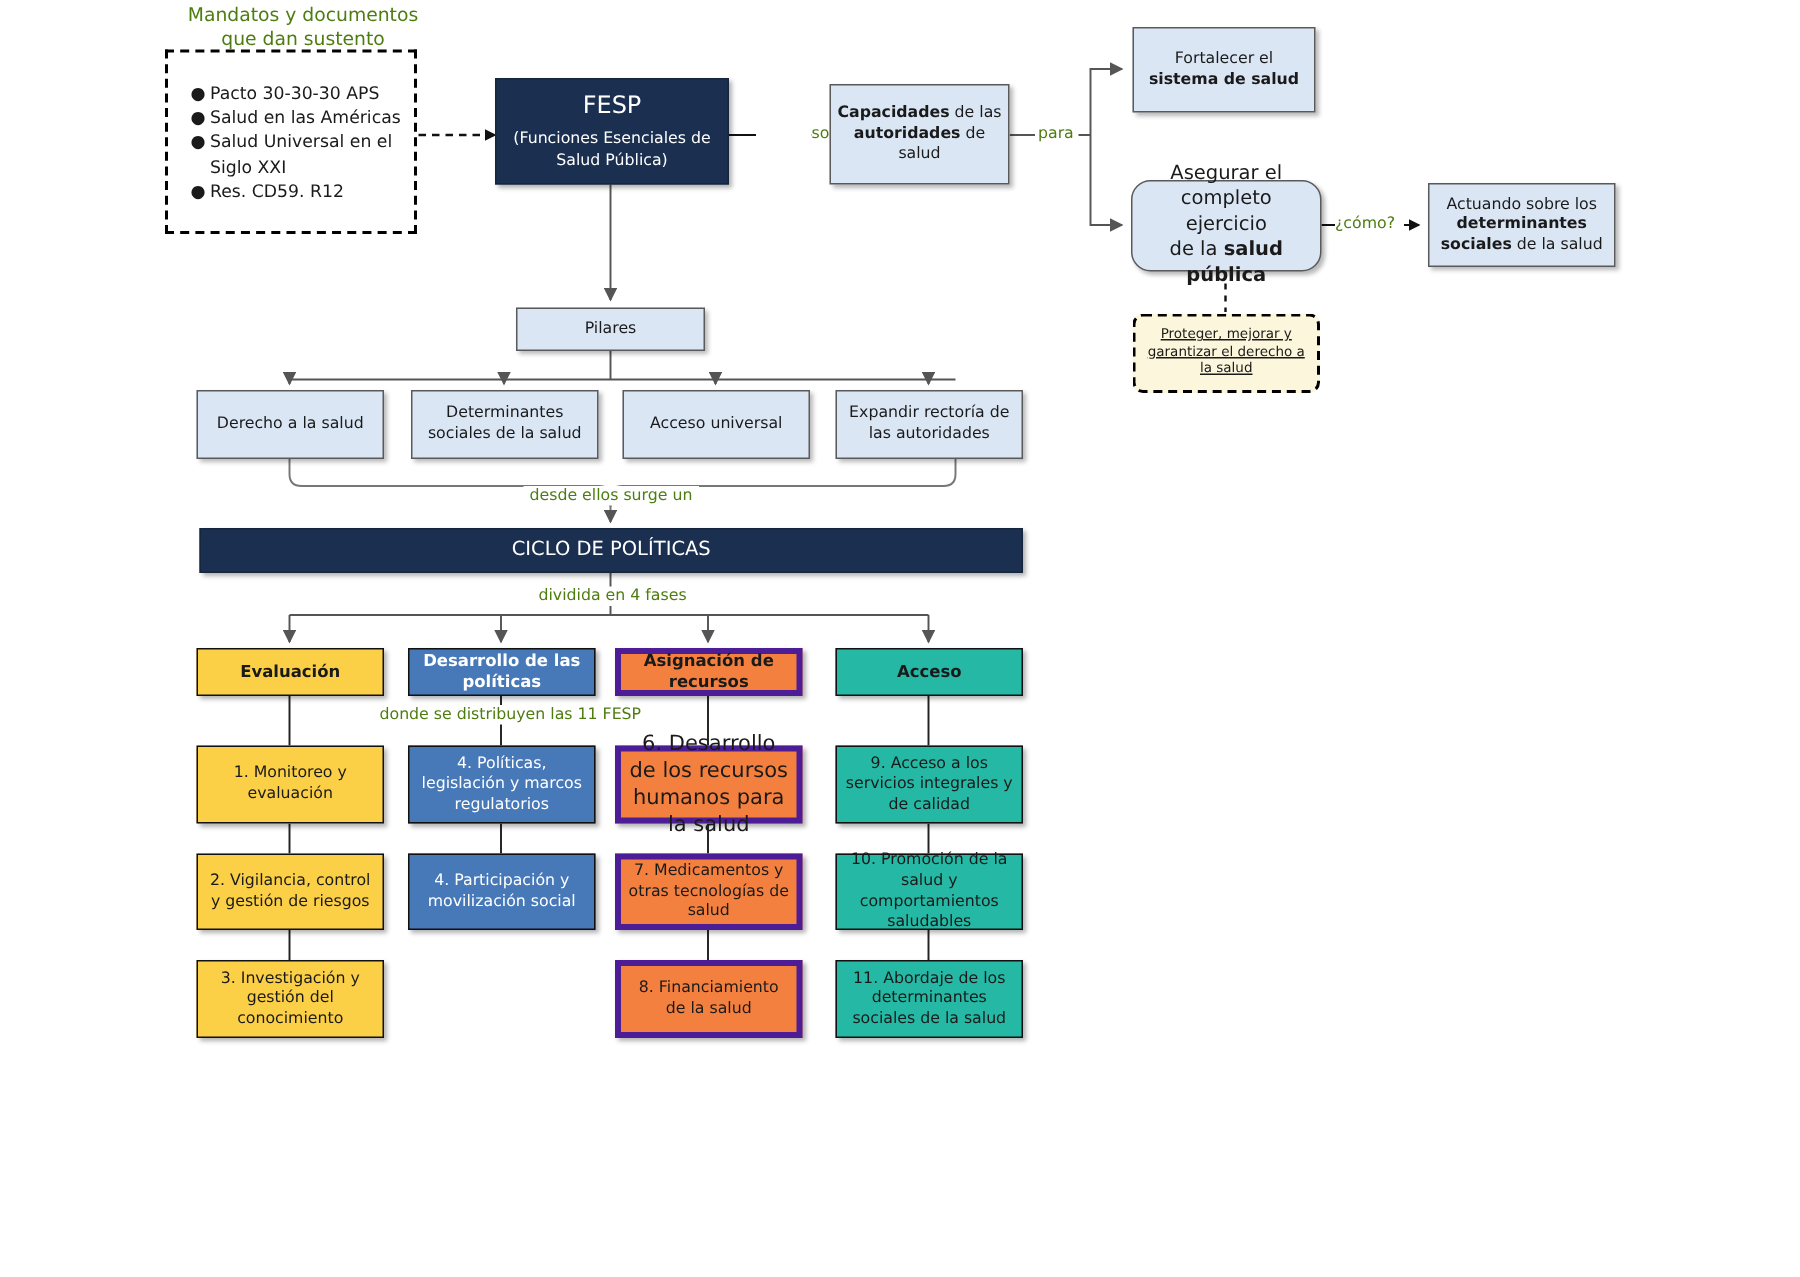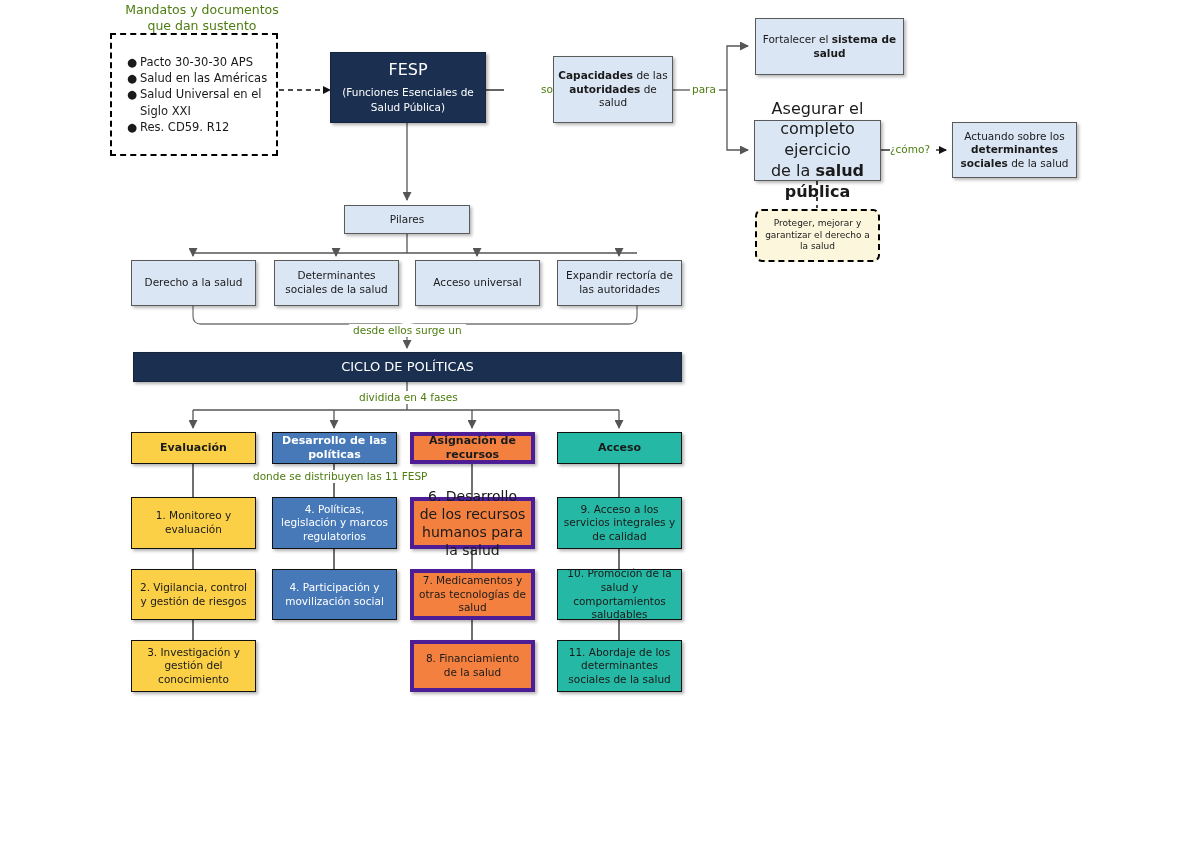--- a/index.html
+++ b/index.html
@@ -36,20 +36,21 @@
   }
   .lightblue{
     background:#dbe6f5;
     border:1px solid #5a5a5a;
     box-shadow:2px 2px 3px rgba(0,0,0,0.28);
   }
   .cream-dashed{
     background:#fcf6dc;
     border:2px dashed #000000;
     border-radius:7px;
+    text-decoration:underline;
   }
   .dashed-group{
     background:transparent;
     border:2px dashed #000000;
   }
   .yellow{
     background:#fbcf46;
     border:1px solid #111111;
     box-shadow:2px 2px 3px rgba(0,0,0,0.30);
   }
@@ -218,27 +219,27 @@
   <div class="box lightblue" style="left:553px;top:56px;width:120px;height:67px;font-size:10.5px;">
     <span>
       <span class="b">Capacidades</span><span> de las</span><br>
       <span class="b">autoridades</span><span> de</span><br>
       <span>salud</span>
     </span>
   </div>
 
   <div class="lbl" style="left:692px;top:83px;font-size:10.5px;">para</div>
 
-  <div class="box lightblue" style="left:755px;top:18px;width:149px;height:57px;font-size:10.5px;">
+  <div class="box lightblue" style="left:755px;top:18px;width:122px;height:57px;font-size:10.5px;">
     <span>
       <span>Fortalecer el </span><span class="b">sistema de salud</span>
     </span>
   </div>
 
-  <div class="box lightblue" style="left:754px;top:120px;width:127px;height:61px;font-size:16px;">
+  <div class="box lightblue" style="left:754px;top:120px;width:127px;height:61px;font-size:13px;border-radius:13px;">
     <span>
       <span>Asegurar el</span><br>
       <span>completo ejercicio</span><br>
       <span>de la </span><span class="b">salud pública</span>
     </span>
   </div>
 
   <div class="lbl" style="left:890px;top:143px;font-size:10.5px;">¿cómo?</div>
 
   <div class="box lightblue" style="left:952px;top:122px;width:125px;height:56px;font-size:10.5px;">

